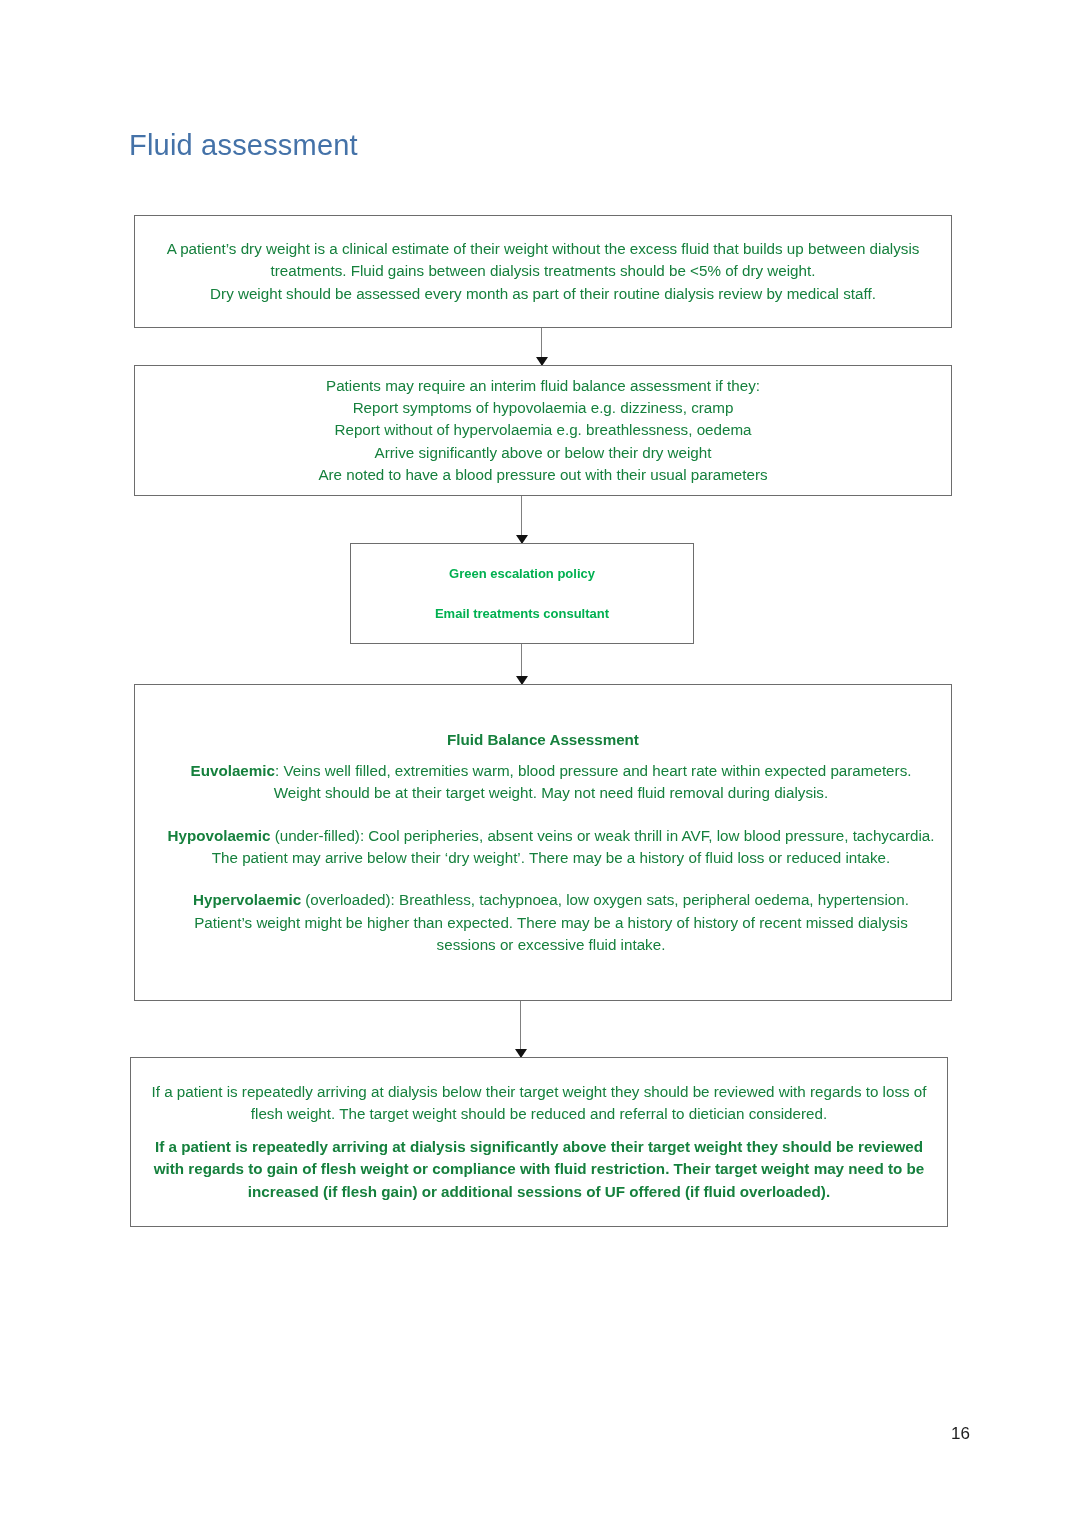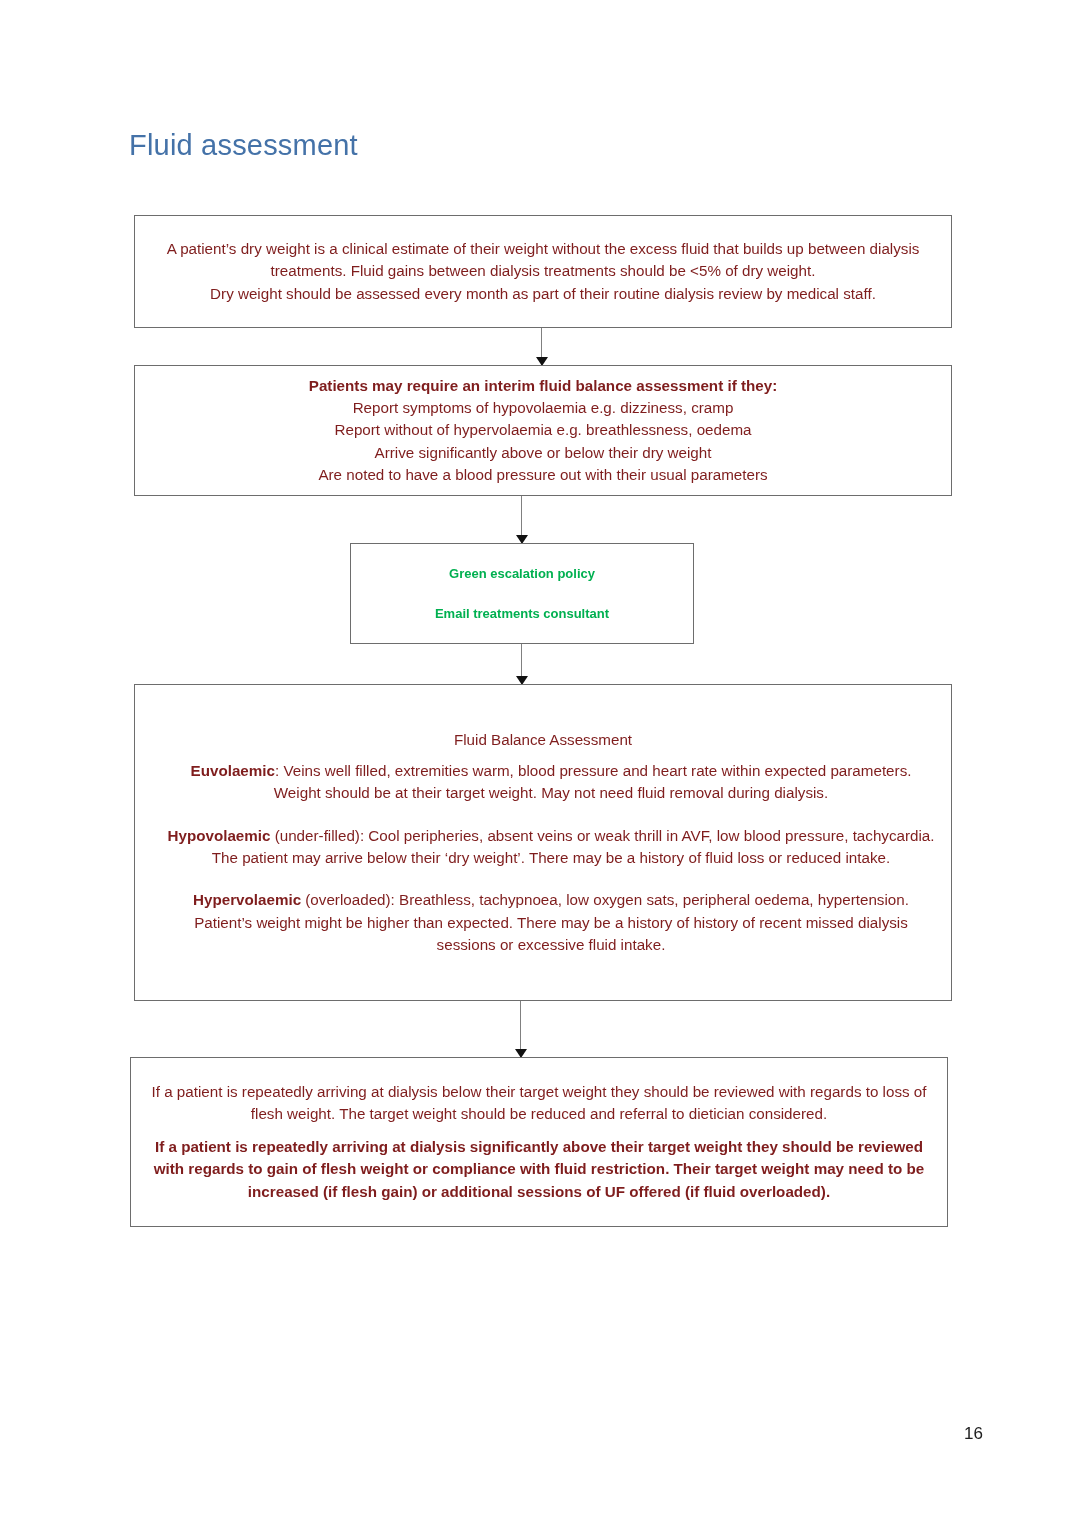--- a/index.html
+++ b/index.html
@@ -45,45 +45,45 @@
     display: flex;
     flex-direction: column;
     justify-content: center;
     padding: 6px 14px;
   }
   .fbox p {
     margin: 0;
     text-align: center;
     font-size: 15.2px;
     line-height: 1.47;
-    color: #7f1d1d;
+    color: #15803d;
   }
   .fbox .hd {
-    font-weight: bold;
+    font-weight: normal;
   }
   .fbox .lead { font-weight: bold; }
 
   
   #box-intro      { left: 134px; top: 215px;  width: 818px; height: 113px; }
   #box-interim    { left: 134px; top: 365px;  width: 818px; height: 131px; }
   #box-escalation { left: 350px; top: 543px;  width: 344px; height: 101px;
                     justify-content: center; }
   #box-assessment { left: 134px; top: 684px;  width: 818px; height: 317px;
                     padding: 10px 16px; }
   #box-review     { left: 130px; top: 1057px; width: 818px; height: 170px; }
 
   #box-escalation p {
     color: #00b050;
     font-weight: bold;
     font-size: 13px;
   }
   #box-escalation p.second { margin-top: 21px; }
 
   #box-assessment .title-line {
-    font-weight: normal;
+    font-weight: bold;
     margin-bottom: 9px;
   }
   #box-assessment p.para { margin-top: 0; margin-left: 16px; }
   #box-assessment p.para + p.para { margin-top: 20px; }
 
   #box-review p.para + p.para { margin-top: 10px; font-weight: bold; }
 
   
   .conn {
     position: absolute;
@@ -103,21 +103,21 @@
     border-top: 9px solid #111111;
   }
   #conn-1 { left: 541px; top: 328px;  height: 37px; }
   #conn-2 { left: 521px; top: 496px;  height: 47px; }
   #conn-3 { left: 521px; top: 644px;  height: 40px; }
   #conn-4 { left: 520px; top: 1001px; height: 56px; }
 
   
   .page-number {
     position: absolute;
-    right: 103px;
+    right: 116px;
     top: 1424px;
     font-size: 17px;
     color: #202020;
   }
 </style>
 </head>
 <body>
 
 <div class="page">
 

